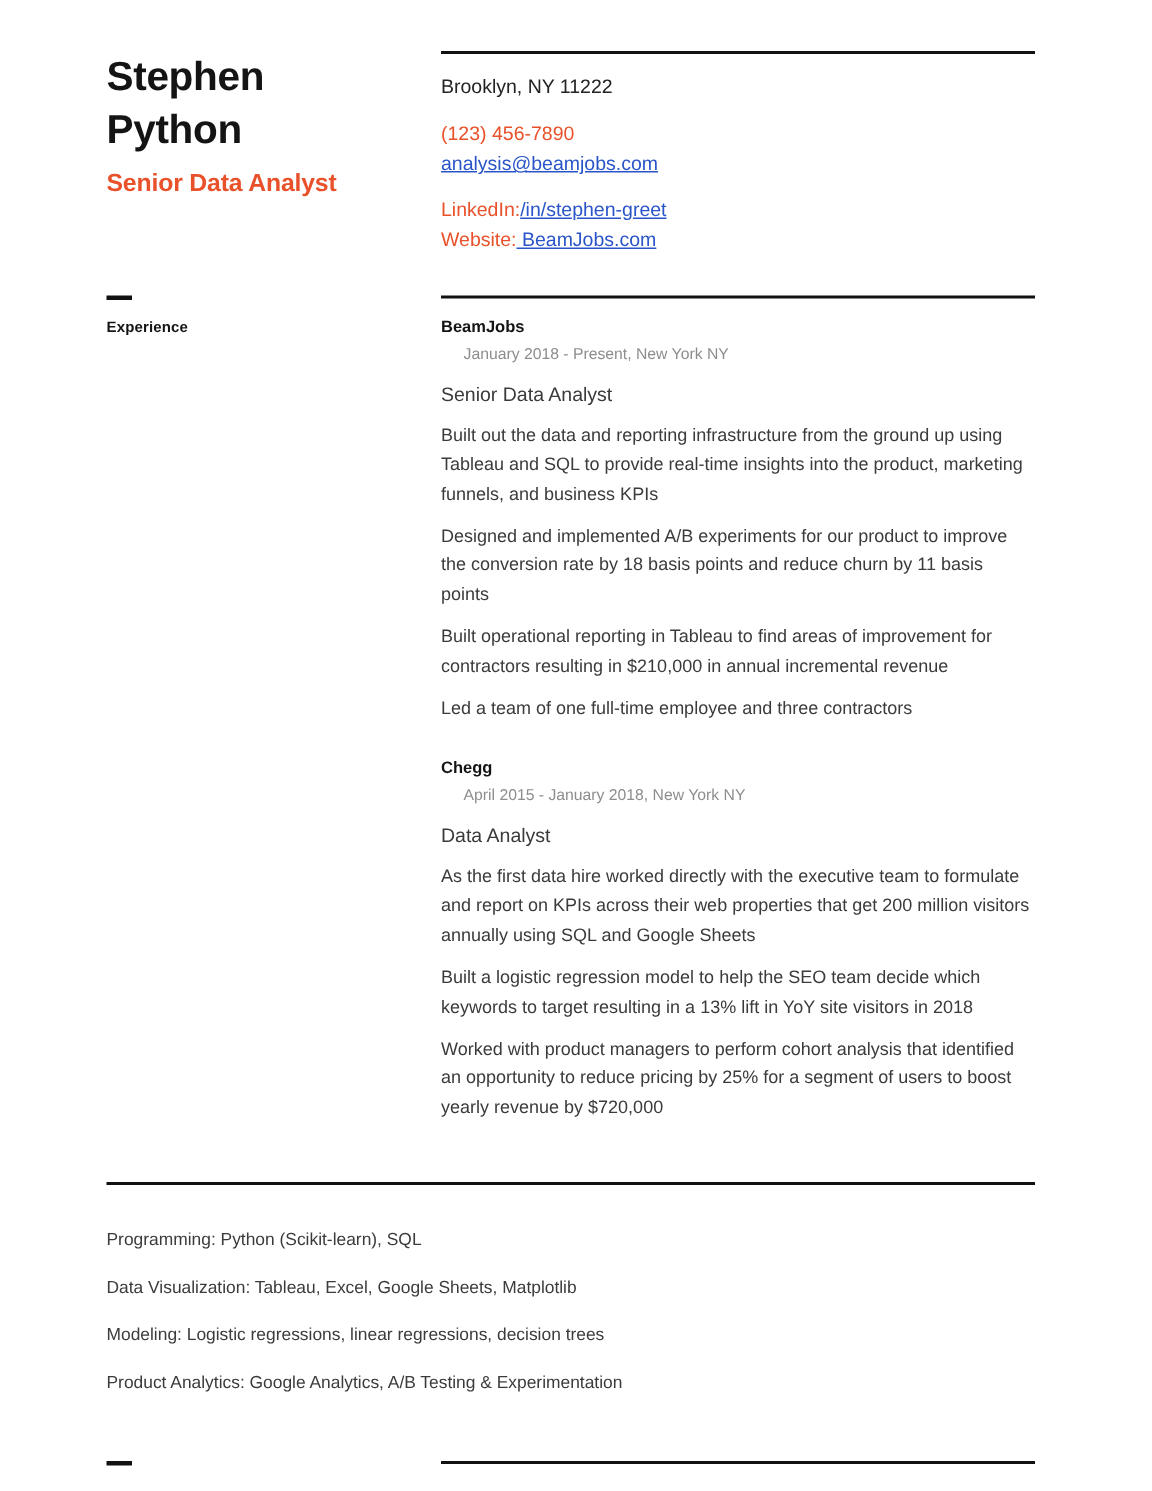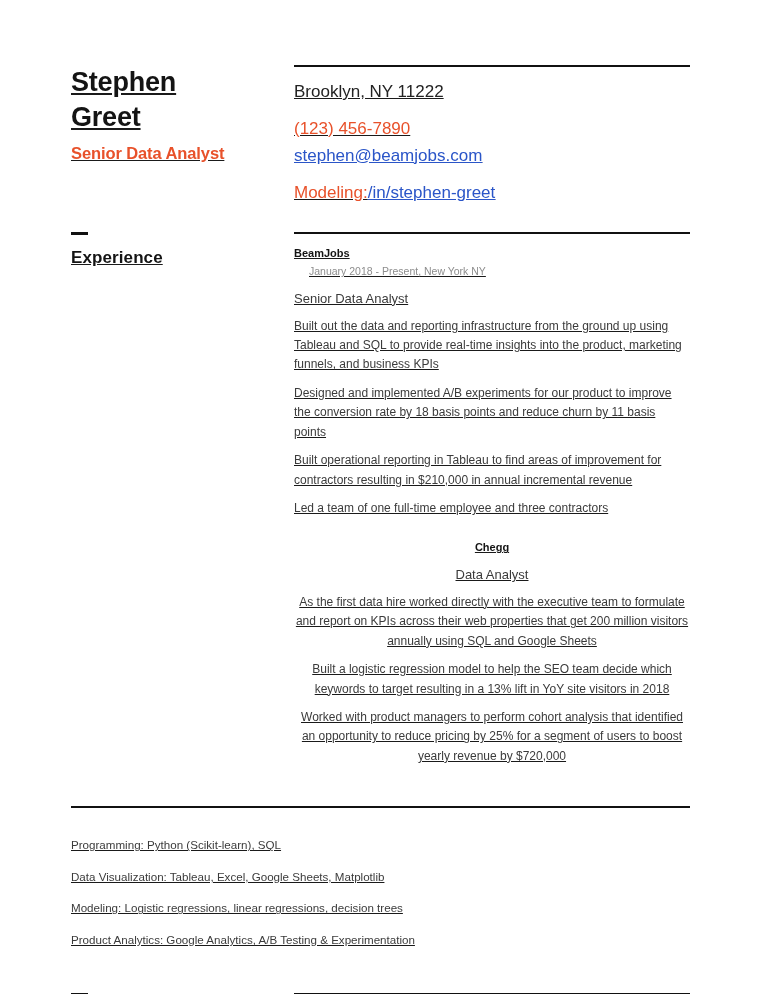--- a/index.html
+++ b/index.html
@@ -13,22 +13,21 @@
     font-family: "Liberation Sans", sans-serif;
     color: #1a1a1a;
     overflow: hidden;
   }
   .page {
     position: relative;
     width: 768px;
     height: 784px;
     background: #ffffff;
     box-sizing: border-box;
-    padding: 65px 78px 0 71px;
-    text-decoration: underline;
+    padding: 34px 78px 0 71px;
   }
 
   
   .row {
     display: flex;
     align-items: flex-start;
   }
   .col-left {
     width: 223px;
     flex: 0 0 223px;
@@ -55,21 +54,21 @@
     font-size: 16.5px;
     font-weight: bold;
     color: #e8512a;
     letter-spacing: -0.1px;
     margin-top: 8px;
     line-height: 1.25;
   }
 
   .contact-block {
     padding-top: 12px;
-    font-size: 17px;
+    font-size: 13px;
     line-height: 1.58;
     color: #232323;
   }
   .contact-line { white-space: nowrap; }
   .contact-gap { height: 10px; }
   .accent { color: #e8512a; }
   .link {
     color: #2a55c8;
     text-decoration: underline;
   }
@@ -83,29 +82,29 @@
   .rule-top { margin-bottom: 0; }
 
   
   .section-dash {
     width: 17px;
     height: 3px;
     background: #111111;
     margin-bottom: 13px;
   }
   .section-label {
-    font-size: 17px;
+    font-size: 10px;
     font-weight: bold;
     letter-spacing: 0.1px;
     color: #141414;
   }
 
   
   .entry { margin-bottom: 0; }
-  .entry + .entry { margin-top: 22px; text-align: center; }
+  .entry + .entry { margin-top: 22px; }
 
   .entry-title {
     font-size: 11px;
     font-weight: bold;
     color: #141414;
     line-height: 1.35;
   }
   .entry-meta {
     font-size: 10.5px;
     color: #8d8d8d;
@@ -145,39 +144,40 @@
 </head>
 <body>
 
 <div class="page">
 
   <div class="row header-row">
 
     <div class="col-left">
       <div class="name">
         <div>Stephen</div>
-        <div>Greet</div>
+        <div>Python</div>
       </div>
       <div class="headline">Senior Data Analyst</div>
     </div>
 
     <div class="col-right">
       <div class="rule rule-top"></div>
       <div class="contact-block">
 
         <div class="contact-line">Brooklyn, NY 11222</div>
 
         <div class="contact-gap"></div>
 
         <div class="contact-line accent">(123) 456-7890</div>
-        <div class="contact-line"><a class="link" href="#">stephen@beamjobs.com</a></div>
+        <div class="contact-line"><a class="link" href="#">analysis@beamjobs.com</a></div>
 
         <div class="contact-gap"></div>
 
-        <div class="contact-line"><span class="accent">Modeling:</span><a class="link" href="#">/in/stephen-greet</a></div>
+        <div class="contact-line"><span class="accent">LinkedIn:</span><a class="link" href="#">/in/stephen-greet</a></div>
+        <div class="contact-line"><span class="accent">Website:</span><a class="link" href="#"> BeamJobs.com</a></div>
 
       </div>
     </div>
   </div>
 
   <div class="row section-experience">
 
     <div class="col-left">
       <div class="section-dash"></div>
       <div class="section-label">Experience</div>
@@ -195,20 +195,21 @@
           <div class="bullets">
             <div class="bullet">Built out the data and reporting infrastructure from the ground up using Tableau and SQL to provide real-time insights into the product, marketing funnels, and business KPIs</div>
             <div class="bullet">Designed and implemented A/B experiments for our product to improve the conversion rate by 18 basis points and reduce churn by 11 basis points</div>
             <div class="bullet">Built operational reporting in Tableau to find areas of improvement for contractors resulting in $210,000 in annual incremental revenue</div>
             <div class="bullet">Led a team of one full-time employee and three contractors</div>
           </div>
         </div>
 
         <div class="entry">
           <div class="entry-title">Chegg</div>
+          <div class="entry-meta">April 2015 - January 2018, New York NY</div>
           <div class="entry-role">Data Analyst</div>
           <div class="bullets">
             <div class="bullet">As the first data hire worked directly with the executive team to formulate and report on KPIs across their web properties that get 200 million visitors annually using SQL and Google Sheets</div>
             <div class="bullet">Built a logistic regression model to help the SEO team decide which keywords to target resulting in a 13% lift in YoY site visitors in 2018</div>
             <div class="bullet">Worked with product managers to perform cohort analysis that identified an opportunity to reduce pricing by 25% for a segment of users to boost yearly revenue by $720,000</div>
           </div>
         </div>
 
       </div>
     </div>

